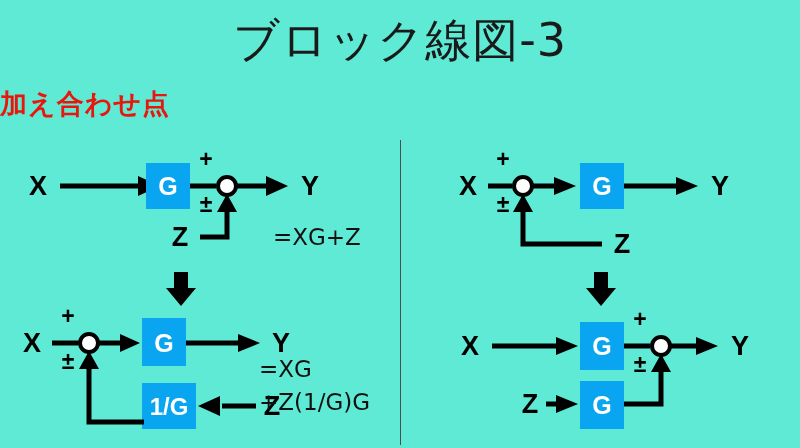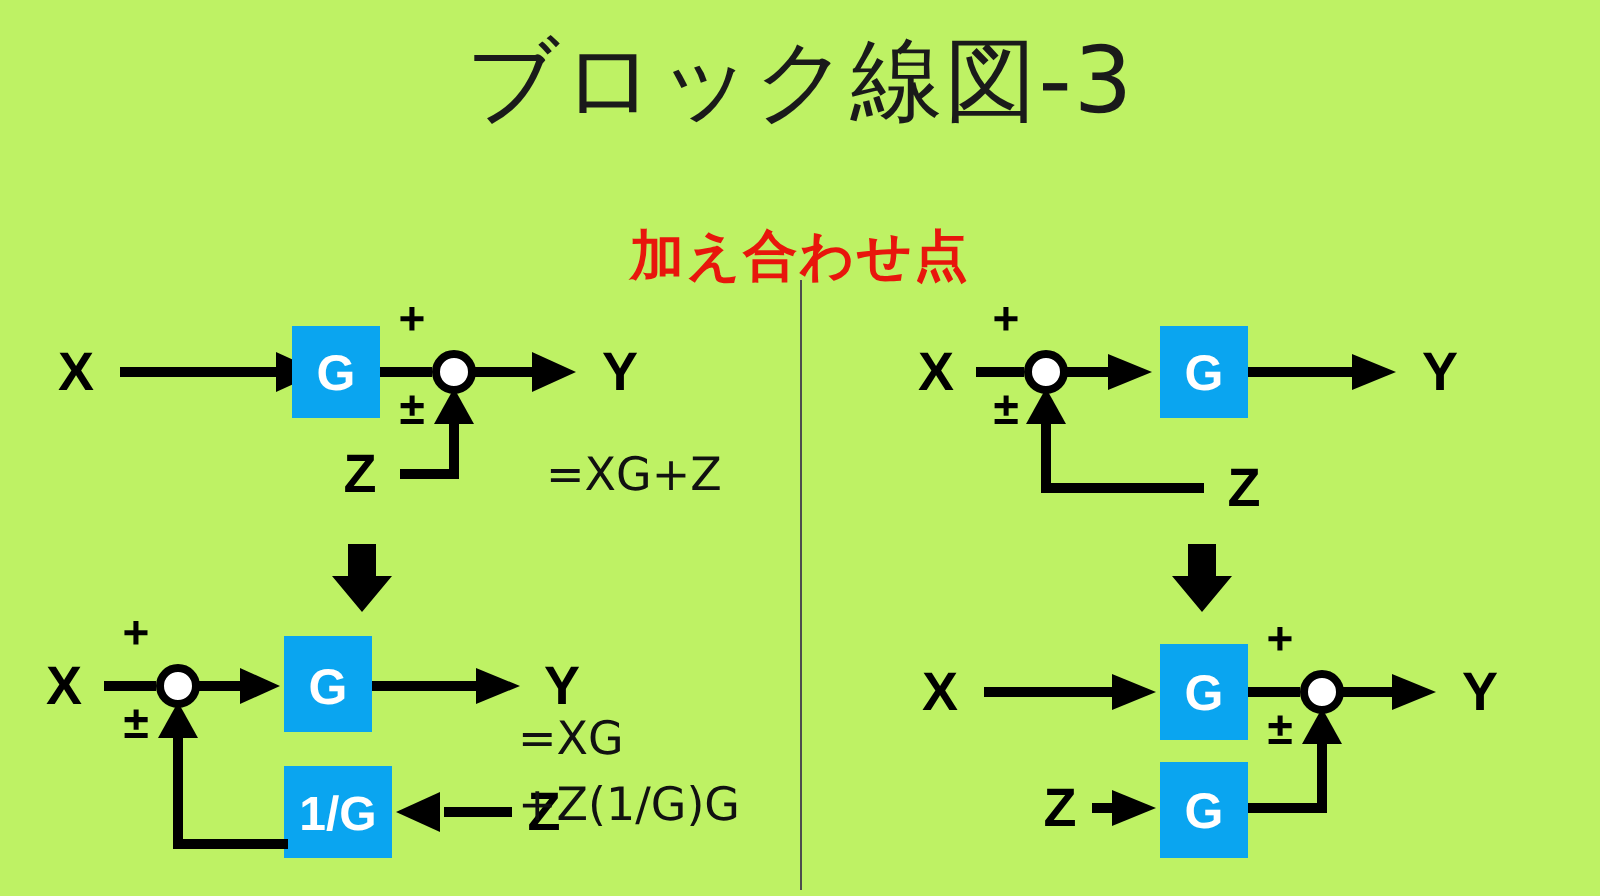--- a/index.html
+++ b/index.html
@@ -12,47 +12,45 @@
     height: 448px;
     position: relative;
     font-family: "Liberation Sans", "DejaVu Sans", sans-serif;
     overflow: hidden;
   }
   #slide {
     position: absolute;
     left: 0; top: 0;
     width: 800px;
     height: 448px;
-    background: #bef264;
+    background: #5eead4;
   }
   .title {
     position: absolute;
     left: 0;
     top: 14px;
     width: 800px;
     text-align: center;
     font-size: 46px;
     font-weight: 400;
     color: #1a1a1a;
     letter-spacing: 1px;
     line-height: 1.15;
     font-family: "DejaVu Sans", "Liberation Sans", sans-serif;
   }
   .subtitle {
     position: absolute;
     left: 0;
     top: 86px;
     width: 800px;
-    text-align: center;
     font-size: 27px;
     font-weight: 700;
     color: #e8160c;
     letter-spacing: 1px;
     font-family: Liberation Sans, sans-serif;
-    margin-top: 24px;
   }
   .divider {
     position: absolute;
     left: 400px;
     top: 140px;
     width: 1px;
     height: 305px;
     background: #4d4d4d;
   }
   svg.diagram {

